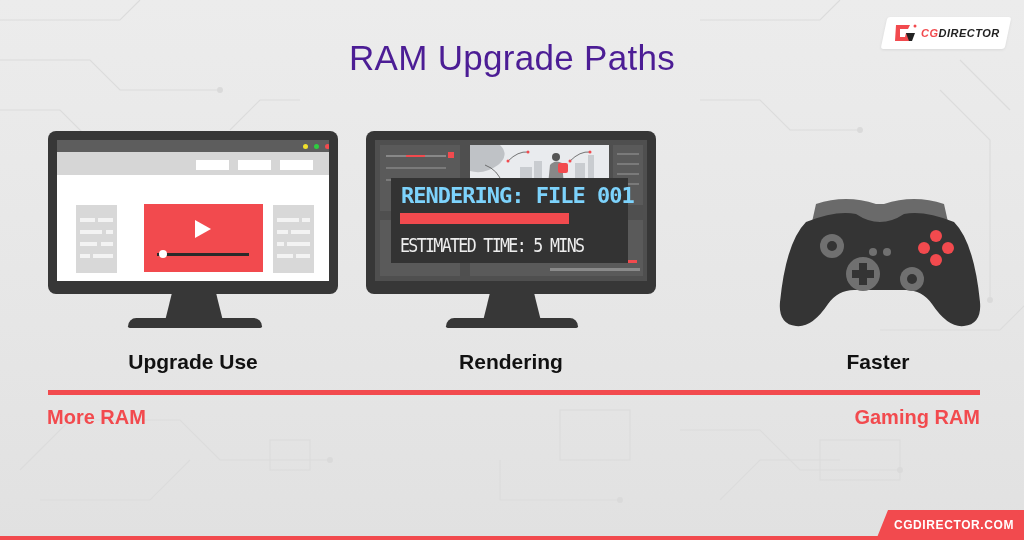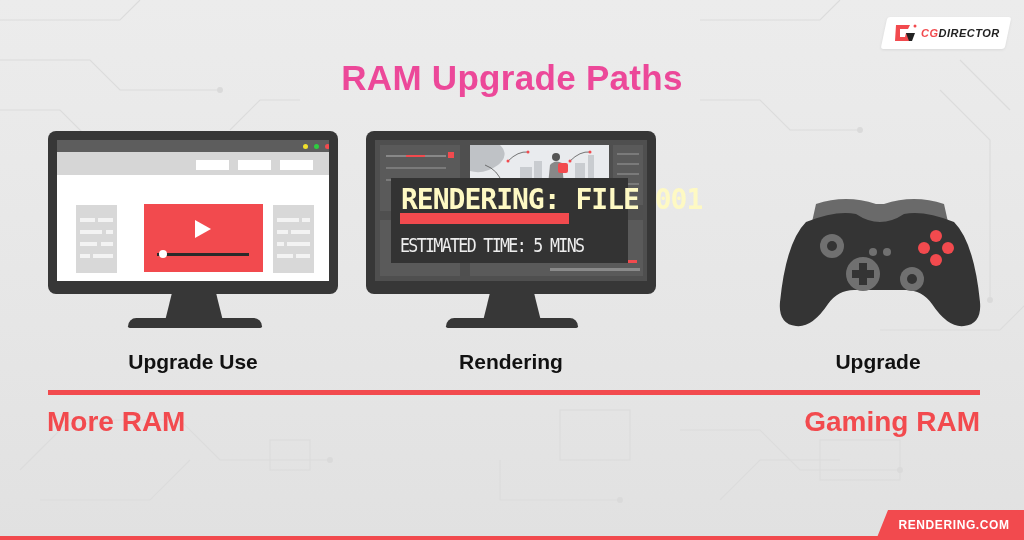--- a/index.html
+++ b/index.html
@@ -8,21 +8,21 @@
     position: relative;
     background: linear-gradient(180deg, #ececec 0%, #e6e6e6 60%, #e1e1e1 100%);
     font-family: "Liberation Sans", sans-serif;
   }
   .circuit { position: absolute; inset: 0; z-index: 0; }
   .abs { position: absolute; z-index: 1; }
 
   
   .title {
     left: 0; width: 1024px; top: 38px; text-align: center;
-    font-size: 35px; font-weight: bold; color: #ec4899; letter-spacing: 0.3px; margin-top: 20px;
+    font-size: 35px; font-weight: normal; color: #4c1d95; letter-spacing: 0.3px;
   }
 
   
   .logo {
     left: 884px; top: 17px; width: 124px; height: 32px;
     background: #fff; border-radius: 3px;
     transform: skewX(-12deg);
     display: flex; align-items: center; justify-content: center; gap: 4px;
     box-shadow: 0 1px 3px rgba(0,0,0,0.08);
   }
@@ -49,28 +49,28 @@
   .progress { position: absolute; left: 13px; top: 49px; width: 92px; height: 3px; background: #2a2a2a; }
   .knob { position: absolute; left: 2px; top: -3px; width: 8px; height: 8px; border-radius: 50%; background: #fff; }
 
   
   .m2 { left: 366px; top: 131px; width: 290px; height: 163px; }
   .m2-screen { position: absolute; left: 9px; top: 9px; width: 272px; height: 141px; background: #4f4f4f; overflow: hidden; }
   .panel { position: absolute; background: #5a5a5a; }
   .gline { position: absolute; height: 2px; background: #7a7a7a; }
   .preview { position: absolute; left: 95px; top: 5px; width: 139px; height: 40px; background: #e9ebee; overflow: hidden; }
   .render-box { left: 391px; top: 178px; width: 237px; height: 85px; background: #333; }
-  .render-title { position: absolute; left: 10px; top: 5px; font-size: 28px; font-weight: bold; color: #fef9c3; font-family: "DejaVu Sans Mono", monospace; letter-spacing: -1px; white-space: nowrap; }
+  .render-title { position: absolute; left: 10px; top: 5px; font-size: 22px; font-weight: bold; color: #7dd3fc; font-family: "DejaVu Sans Mono", monospace; letter-spacing: -1px; white-space: nowrap; }
   .render-bar { position: absolute; left: 9px; top: 35px; width: 169px; height: 11px; background: #f24a4e; }
   .render-est { position: absolute; left: 9px; top: 55px; font-size: 20px; color: #eee; font-family: "DejaVu Sans Mono", monospace; letter-spacing: -2px; transform: scaleX(0.83); transform-origin: left center; white-space: nowrap; }
 
   
   .label { font-size: 21px; font-weight: bold; color: #111; text-align: center; }
   .divider { left: 48px; top: 390px; width: 932px; height: 5px; background: #f24a4e; }
-  .axis-label { font-size: 28px; font-weight: bold; color: #f24a4e; top: 406px; }
+  .axis-label { font-size: 20px; font-weight: bold; color: #f24a4e; top: 406px; }
 
   
   .footer {
     right: 0; top: 510px; width: 148px; height: 30px; background: #f24a4e;
     clip-path: polygon(12px 0, 100% 0, 100% 100%, 0 100%);
     display: flex; align-items: center; justify-content: center; padding-left: 8px;
     font-size: 12px; font-weight: bold; color: #fff; letter-spacing: 0.6px;
   }
   .bottom-strip { left: 0; bottom: 0; width: 1024px; height: 4px; background: #f24a4e; }
 </style>
@@ -225,21 +225,21 @@
   <circle cx="97" cy="60" r="4" fill="#707070"></circle>
     <circle cx="111" cy="60" r="4" fill="#707070"></circle>
   <circle cx="160" cy="44" r="6" fill="#f24a4e"></circle>
   <circle cx="148" cy="56" r="6" fill="#f24a4e"></circle>
   <circle cx="172" cy="56" r="6" fill="#f24a4e"></circle>
   <circle cx="160" cy="68" r="6" fill="#f24a4e"></circle>
 </svg>
 
 <div class="abs label" style="left:93px;top:350px;width:200px">Upgrade Use</div>
 <div class="abs label" style="left:411px;top:350px;width:200px">Rendering</div>
-<div class="abs label" style="left:778px;top:350px;width:200px">Upgrade</div>
+<div class="abs label" style="left:778px;top:350px;width:200px">Faster</div>
 
 <div class="abs divider"></div>
 
 <div class="abs axis-label" style="left:47px">More RAM</div>
 <div class="abs axis-label" style="right:44px">Gaming RAM</div>
 
 <div class="abs bottom-strip"></div>
-<div class="abs footer">RENDERING.COM</div>
+<div class="abs footer">CGDIRECTOR.COM</div>
 
 </body></html>

